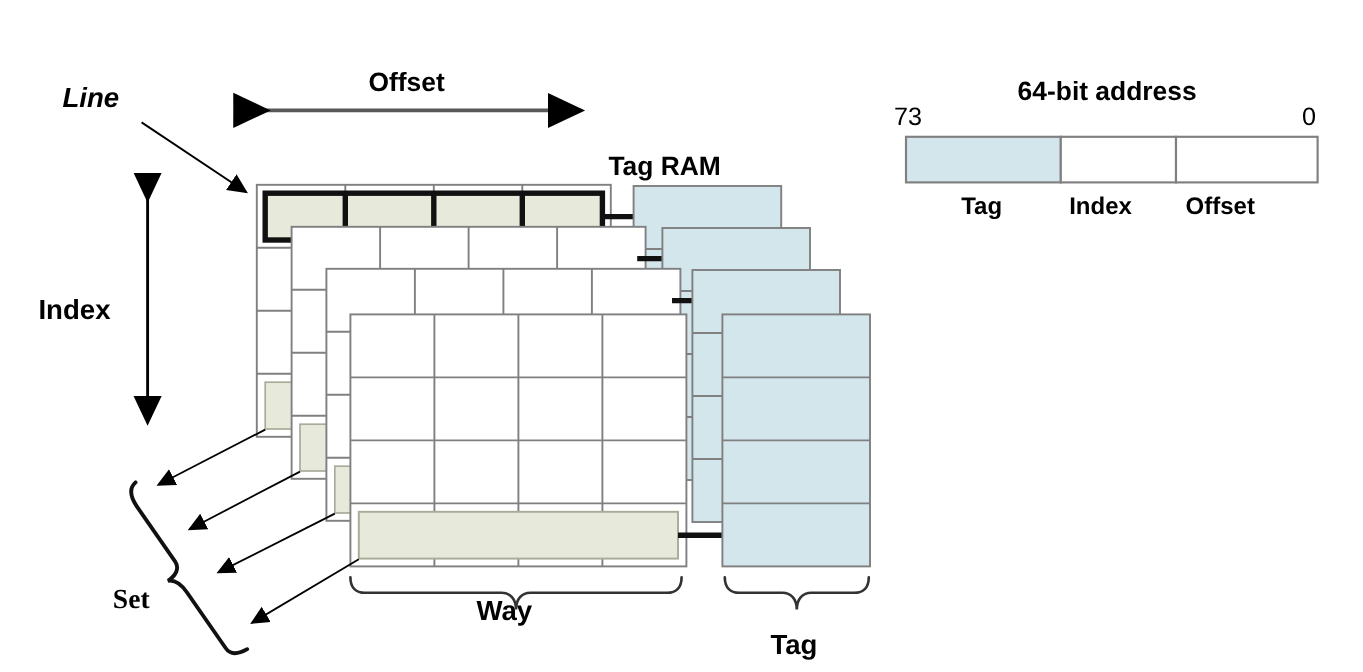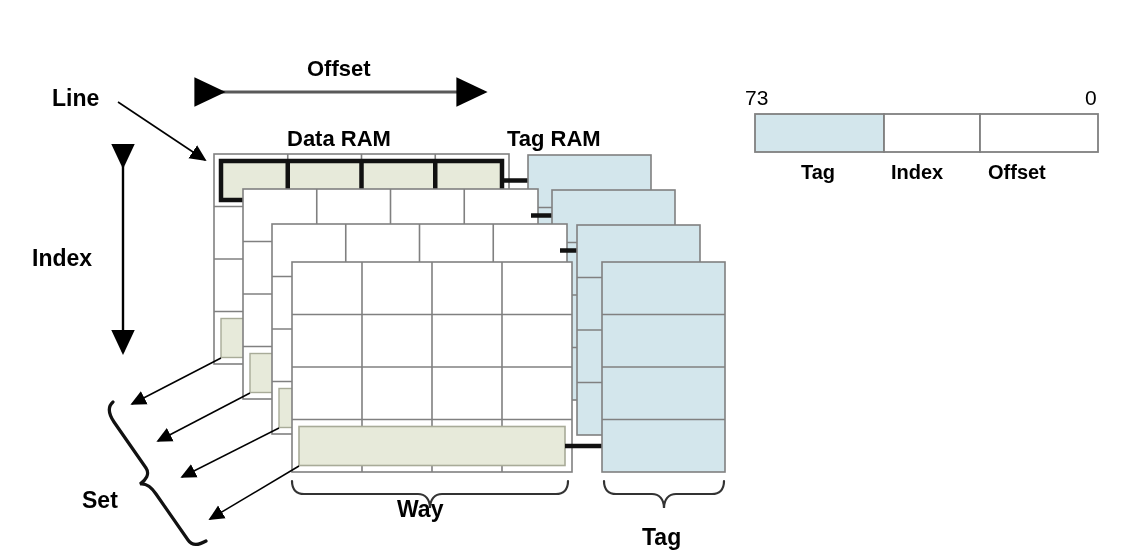--- a/index.html
+++ b/index.html
@@ -11,29 +11,29 @@
   .t-side{font-size:23px;}
   .t-addr{font-size:22px;}
   .t-num{font-size:21px;font-weight:normal;}
   .t-seg{font-size:20px;}
 </style>
 </head>
 <body>
 
 <div id="stage">
 
-  <div class="lbl t-side" style="left:52px;top:85px;">Line</div>
+  <div class="lbl t-side" style="left:52px;top:68px;font-style:italic;">Line</div>
   <div class="lbl t-side" style="left:32px;top:245px;">Index</div>
-  <div class="lbl t-side" style="left:82px;top:487px;">Set</div>
+  <div class="lbl t-side" style="left:94px;top:487px;font-family:Liberation Serif, serif;">Set</div>
   <div class="lbl t-title" style="left:307px;top:56px;">Offset</div>
-  <div class="lbl t-title" style="left:287px;top:126px;">Data RAM</div>
   <div class="lbl t-title" style="left:507px;top:126px;">Tag RAM</div>
   <div class="lbl t-side" style="left:397px;top:496px;">Way</div>
   <div class="lbl t-side" style="left:642px;top:524px;">Tag</div>
 
+  <div class="lbl t-addr" style="left:848px;top:63px;">64-bit address</div>
   <div class="lbl t-num" style="left:745px;top:86px;">73</div>
   <div class="lbl t-num" style="left:1085px;top:86px;">0</div>
   <div class="lbl t-seg" style="left:801px;top:161px;">Tag</div>
   <div class="lbl t-seg" style="left:891px;top:161px;">Index</div>
   <div class="lbl t-seg" style="left:988px;top:161px;">Offset</div>
 
   <svg class="layer" viewBox="0 0 1136 560">
     <defs>
       <marker id="ah" markerWidth="9" markerHeight="9" refX="7.6" refY="4.5" orient="auto" markerUnits="strokeWidth">
         <path d="M0,0.4 L8.6,4.5 L0,8.6 z" fill="#000"></path>

